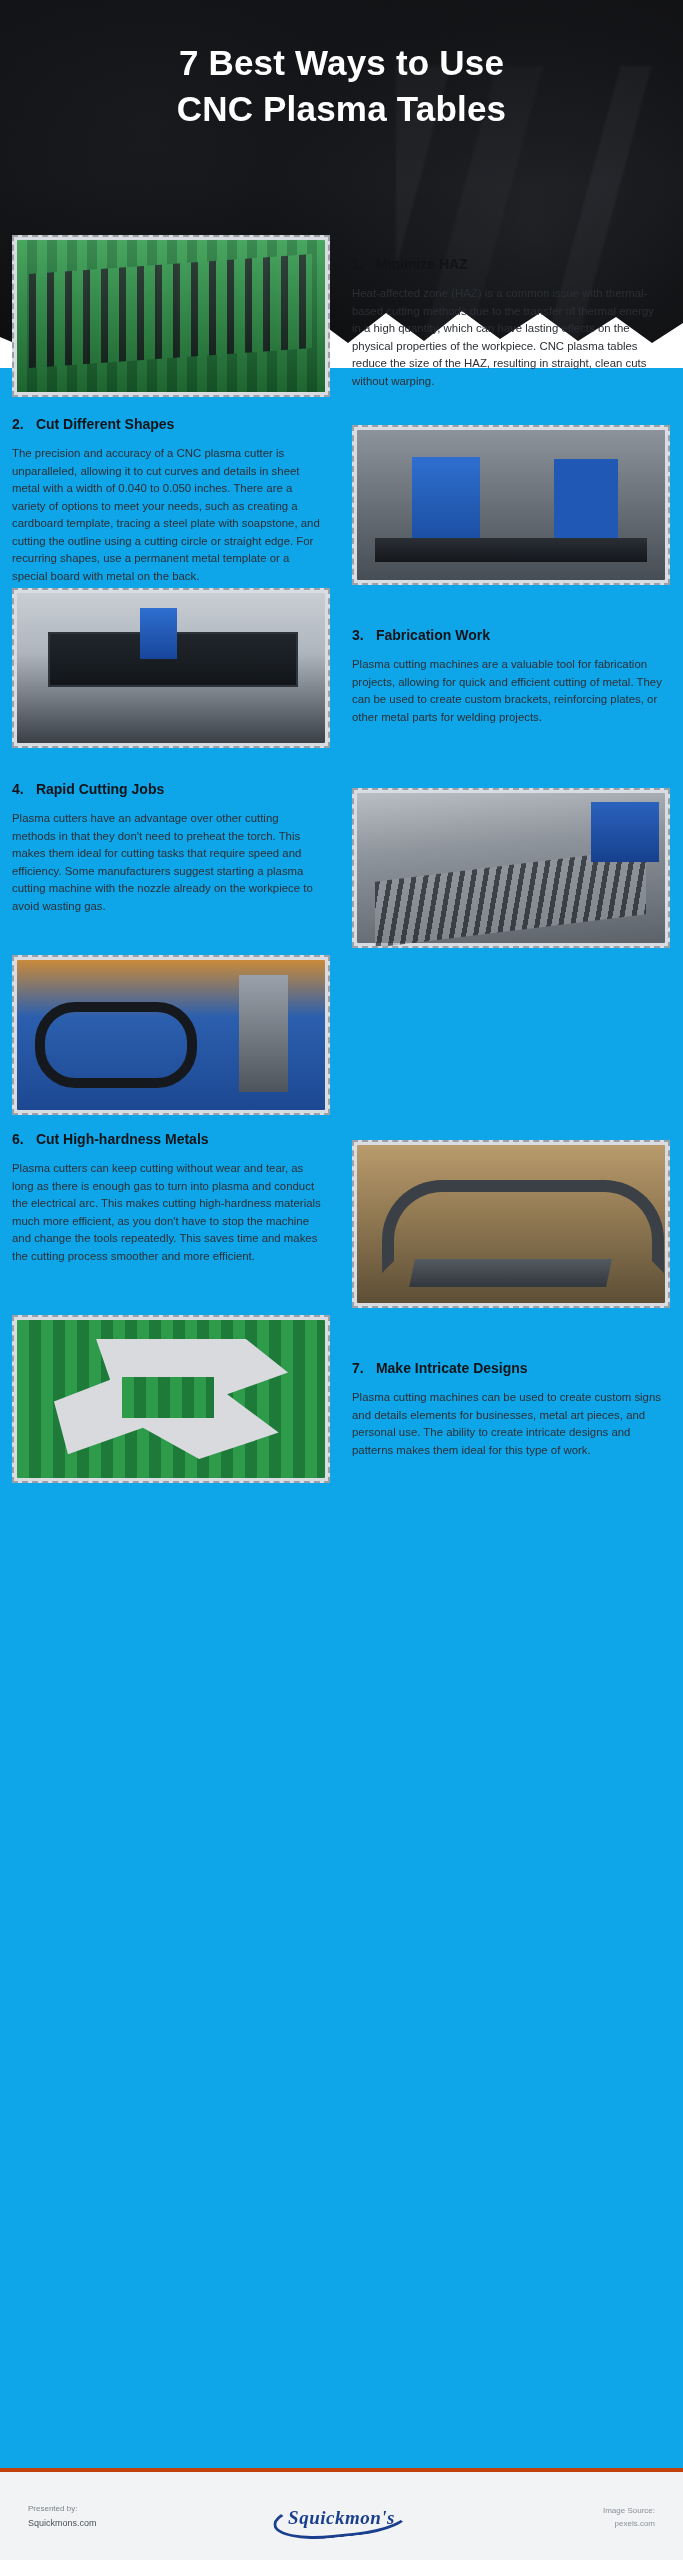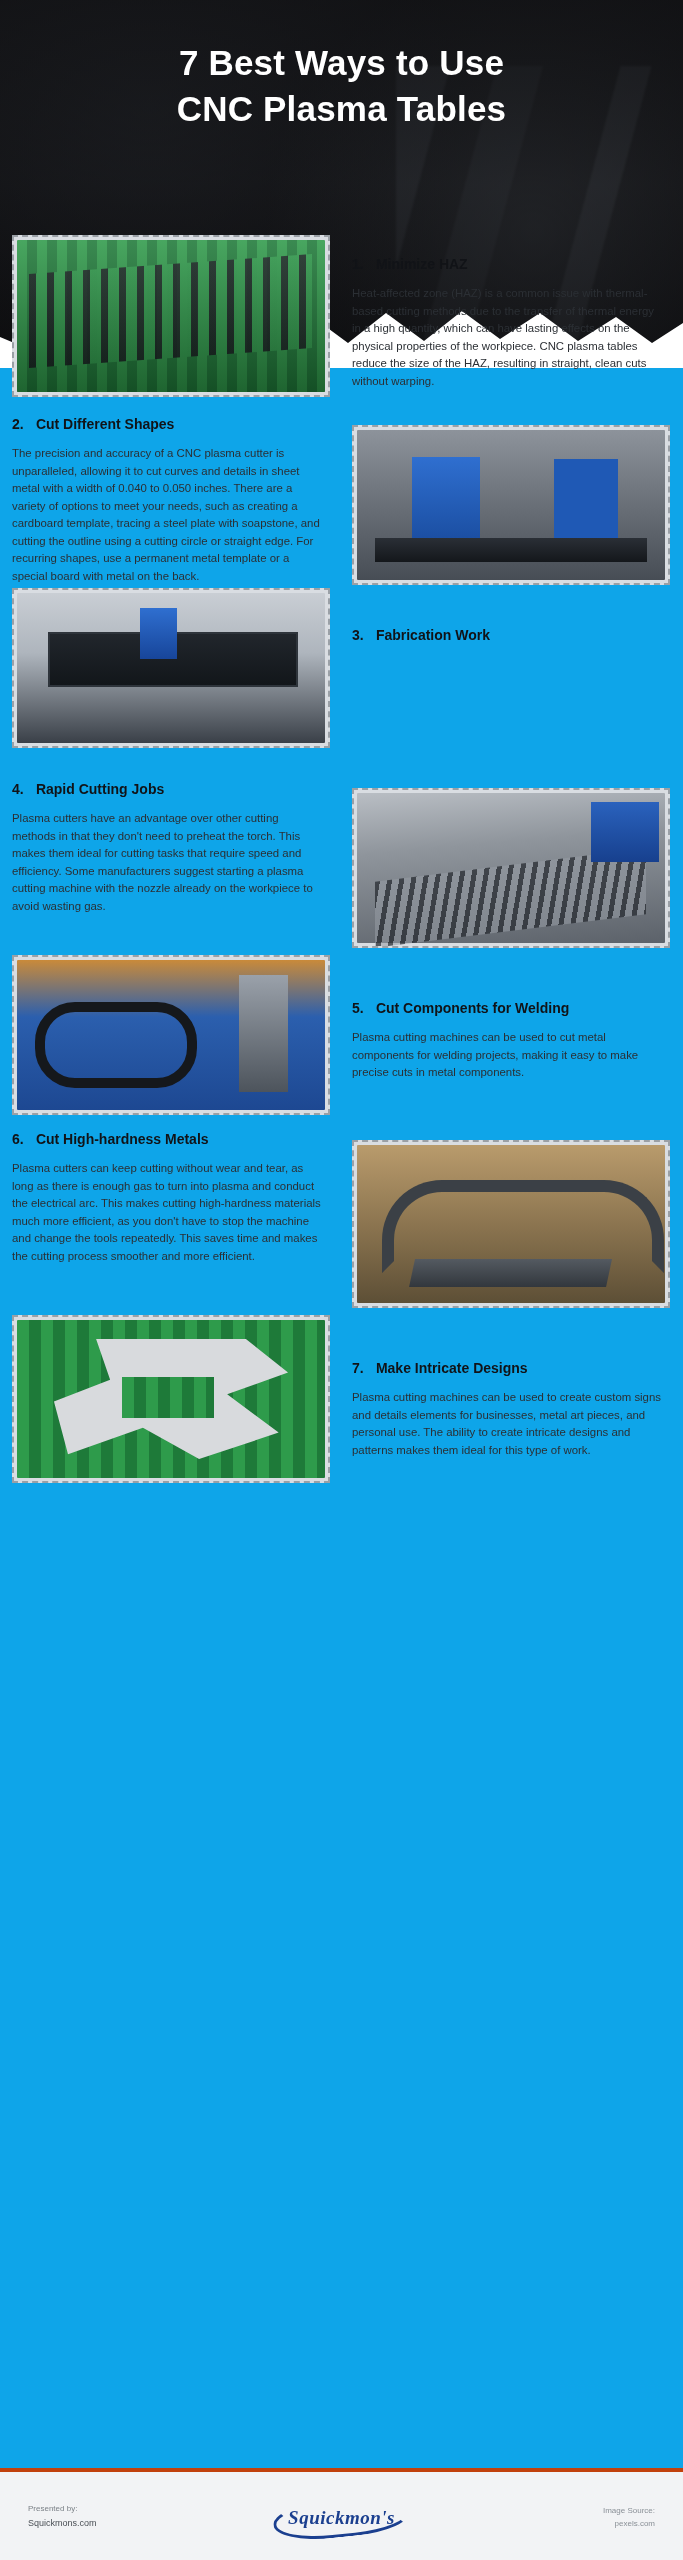--- a/index.html
+++ b/index.html
@@ -322,46 +322,40 @@
 
   <div class="section" style="top:588px;height:170px">
     <div class="photo" style="left:12px; top:0; width:318px; height:160px;">
       <div class="ph art-cnc-dark"></div>
     </div>
     <div class="textcol" style="left:352px; top:38px; width:312px;">
       <div class="sec-title">
         <span class="num">3.</span>
         <span>Fabrication Work</span>
       </div>
+      <div class="sec-body">Plasma cutting machines are a valuable tool for fabrication projects, allowing for quick and efficient cutting of metal. They can be used to create custom brackets, reinforcing plates, or other metal parts for welding projects.</div>
     </div>
   </div>
 
   <div class="section" style="top:780px;height:170px">
     <div class="photo" style="left:352px; top:8px; width:318px; height:160px;">
       <div class="ph art-bed-grey"></div>
     </div>
     <div class="textcol" style="left:12px; top:0; width:312px;">
       <div class="sec-title">
         <span class="num">4.</span>
         <span>Rapid Cutting Jobs</span>
       </div>
       <div class="sec-body">Plasma cutters have an advantage over other cutting methods in that they don't need to preheat the torch. This makes them ideal for cutting tasks that require speed and efficiency. Some manufacturers suggest starting a plasma cutting machine with the nozzle already on the workpiece to avoid wasting gas.</div>
     </div>
   </div>
 
   <div class="section" style="top:955px;height:165px">
     <div class="photo" style="left:12px; top:0; width:318px; height:160px;">
       <div class="ph art-arm-blue"></div>
-    </div>
-    <div class="textcol" style="left:352px; top:44px; width:312px;">
-      <div class="sec-title">
-        <span class="num">5.</span>
-        <span>Cut Components for Welding</span>
-      </div>
-      <div class="sec-body">Plasma cutting machines can be used to cut metal components for welding projects, making it easy to make precise cuts in metal components.</div>
     </div>
   </div>
 
   <div class="section" style="top:1130px;height:180px">
     <div class="photo" style="left:352px; top:10px; width:318px; height:168px;">
       <div class="ph art-metal-bend"></div>
     </div>
     <div class="textcol" style="left:12px; top:0; width:312px;">
       <div class="sec-title">
         <span class="num">6.</span>

